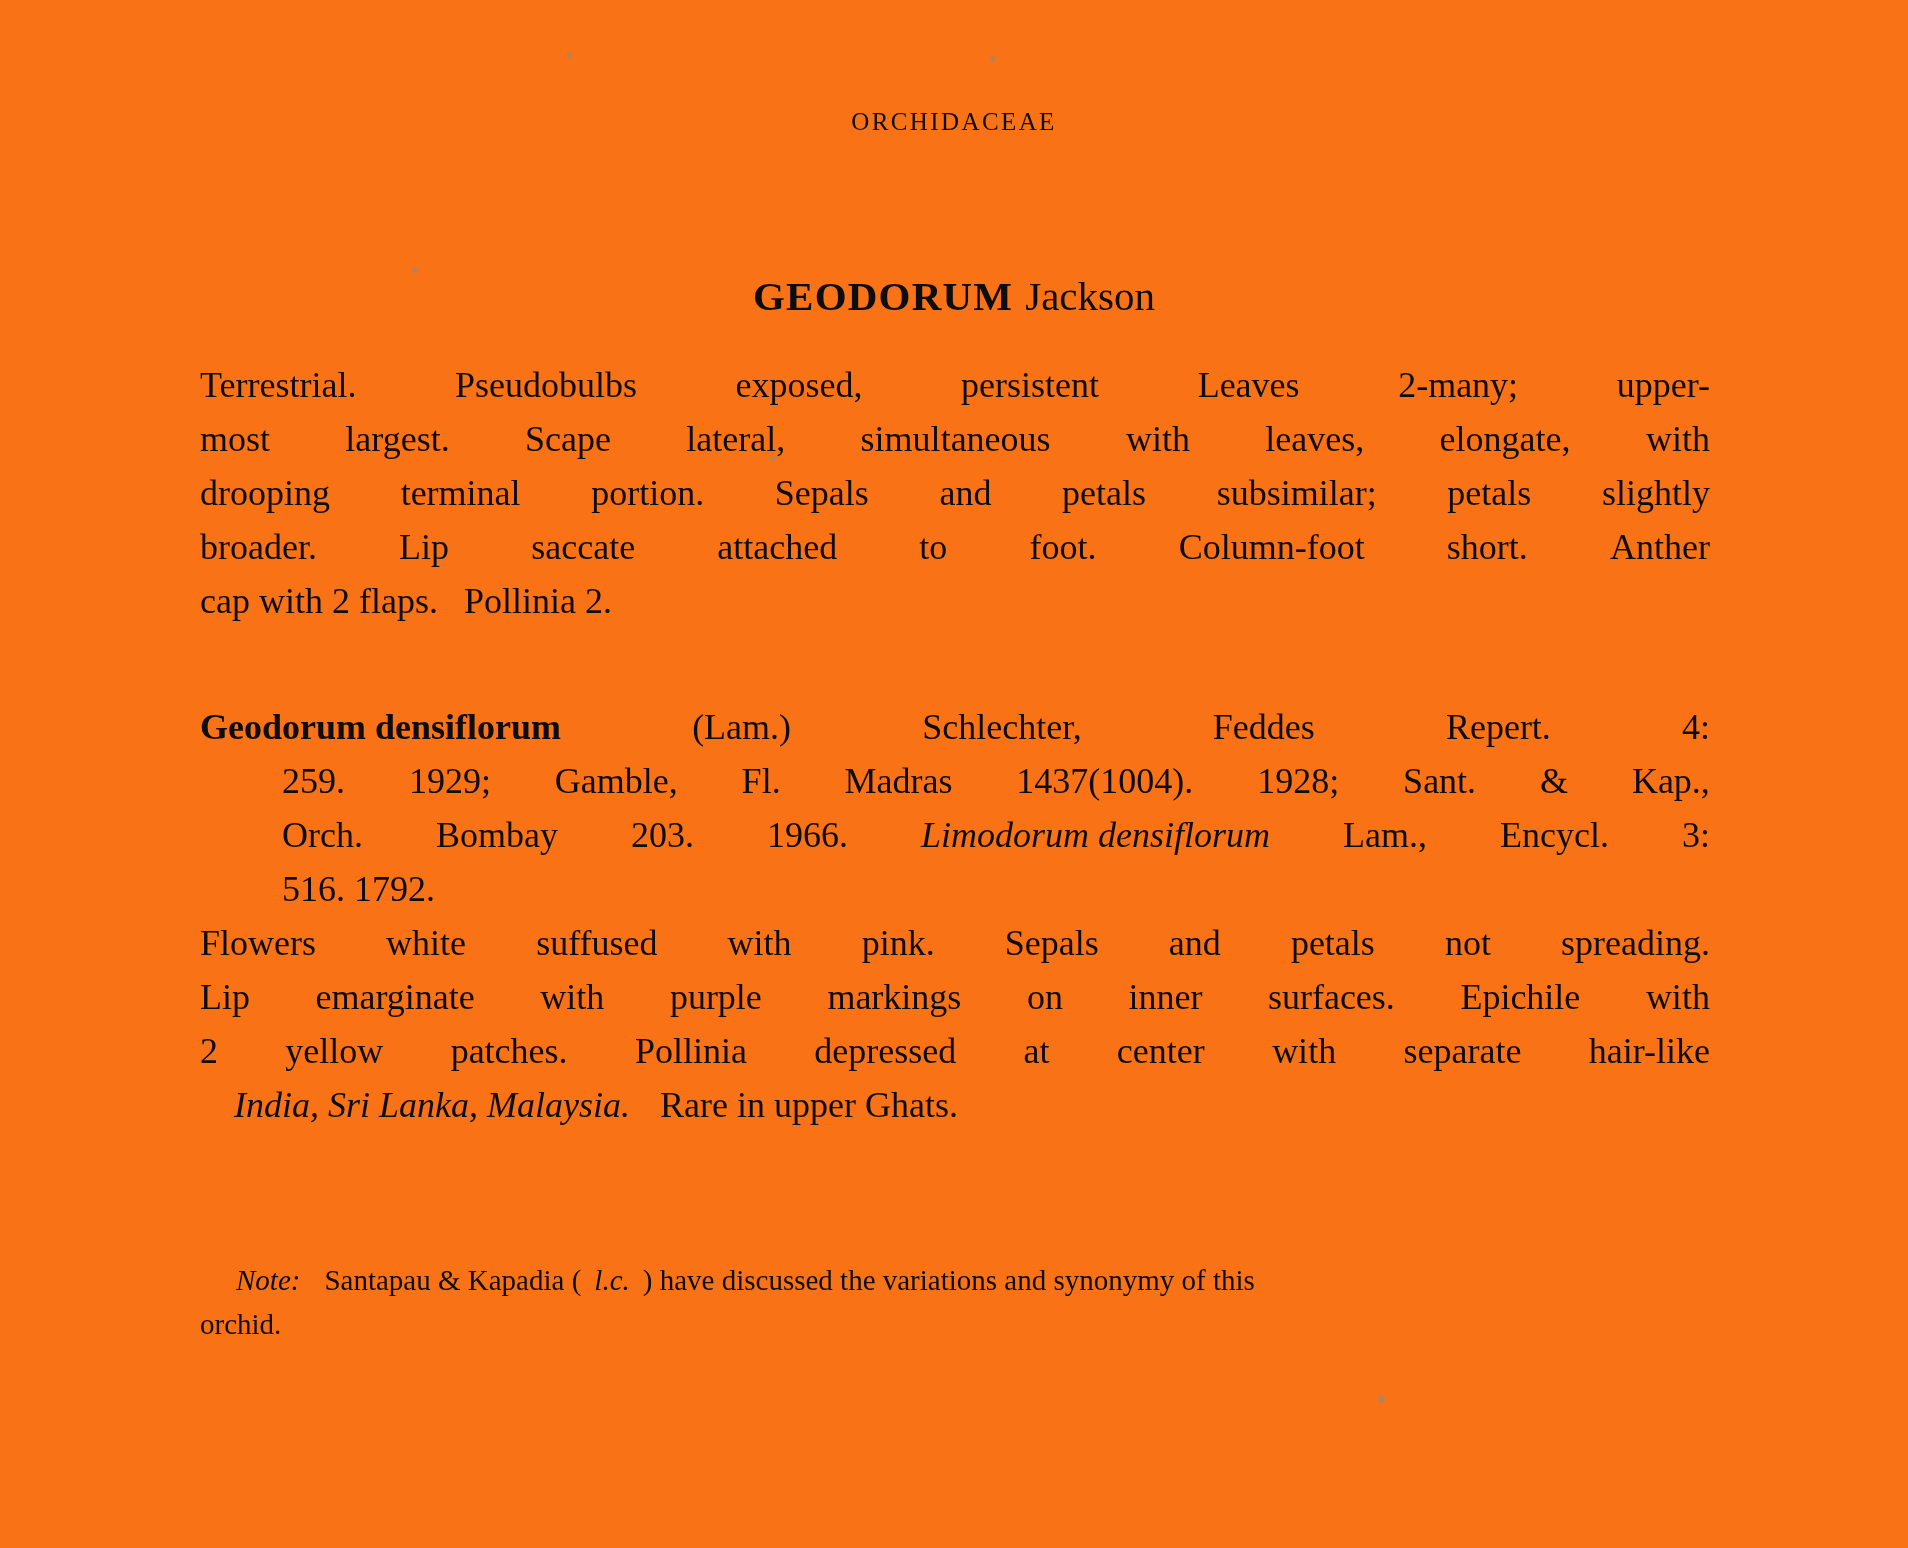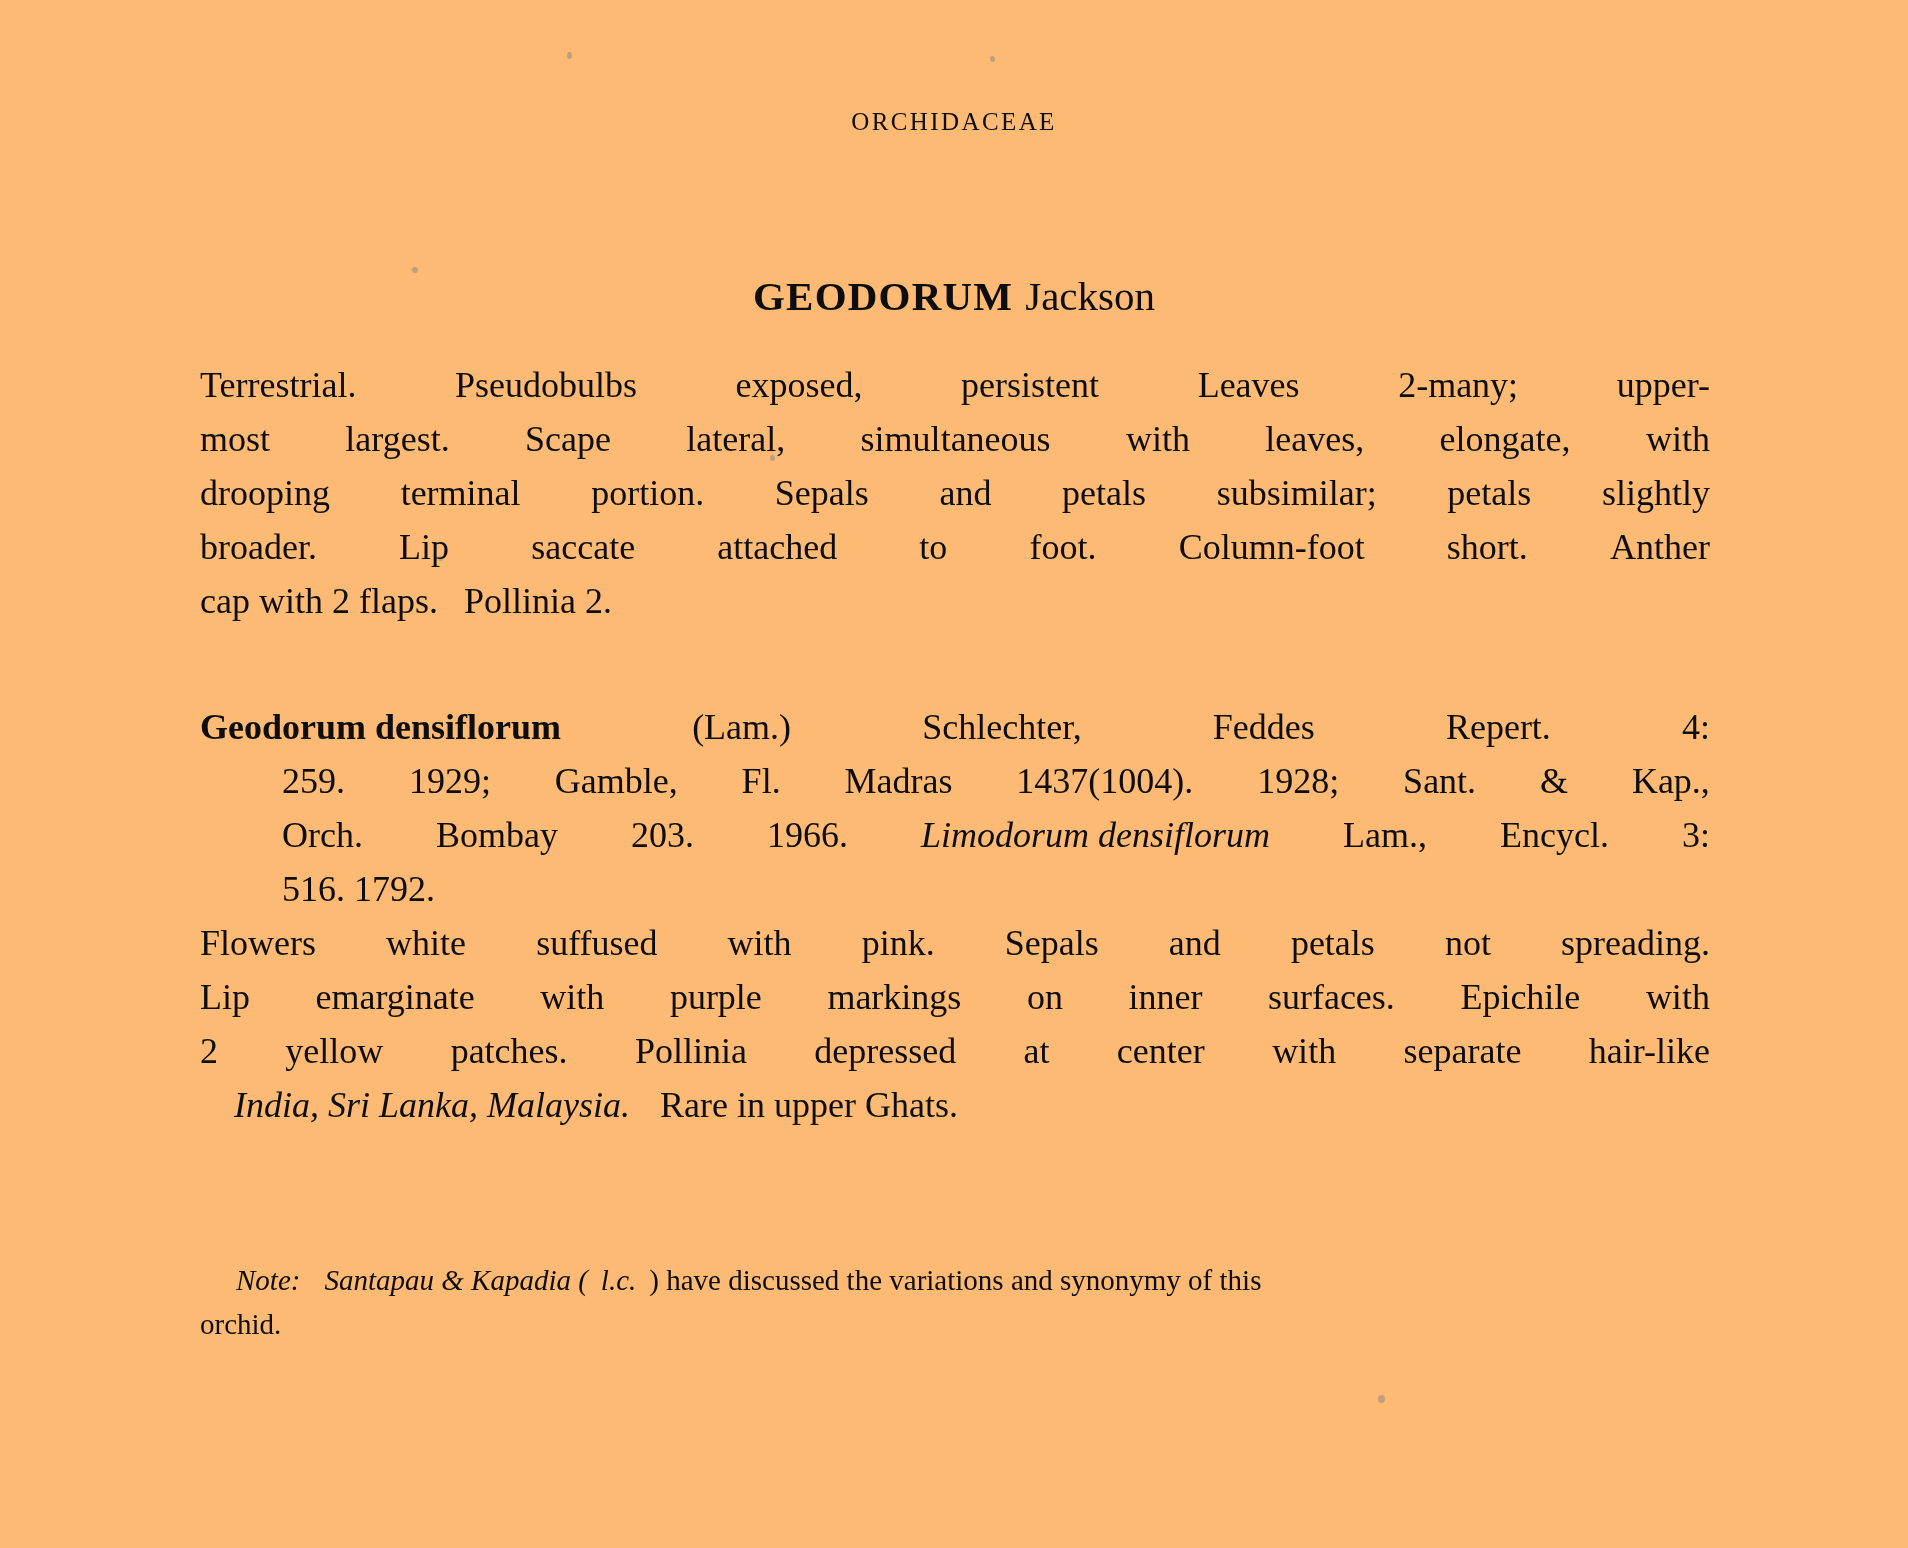--- a/index.html
+++ b/index.html
@@ -5,21 +5,21 @@
 <style>
   html, body {
     margin: 0;
     padding: 0;
     background: #ffffff;
   }
   .page {
     position: relative;
     width: 1908px;
     height: 1548px;
-    background: #fdba74;
+    background: #f97316;
     color: #0d0d0d;
     font-family: "Liberation Serif", "DejaVu Serif", serif;
     overflow: hidden;
     box-sizing: border-box;
   }
   
   .speck {
     position: absolute;
     background: #8a8a84;
     border-radius: 50%;
@@ -242,21 +242,21 @@
 
     <div class="jline left dist-line">
       <span class="w i">India, Sri Lanka, Malaysia.</span>
       <span class="w" style="margin-left:30px;">Rare in upper Ghats.</span>
     </div>
   </div>
 
   <div class="note-block">
     <div class="jline left note-indent">
       <span class="w i">Note:</span>
-      <span class="w" style="margin-left:24px;font-style:italic;">Santapau &amp; Kapadia (</span>
+      <span class="w" style="margin-left:24px;">Santapau &amp; Kapadia (</span>
       <span class="w i">l.c.</span>
       <span class="w">) have discussed the variations and synonymy of this</span>
     </div>
     <div class="jline left" style="margin-left:0;">
       <span class="w">orchid.</span>
     </div>
   </div>
 
 </div>
 

